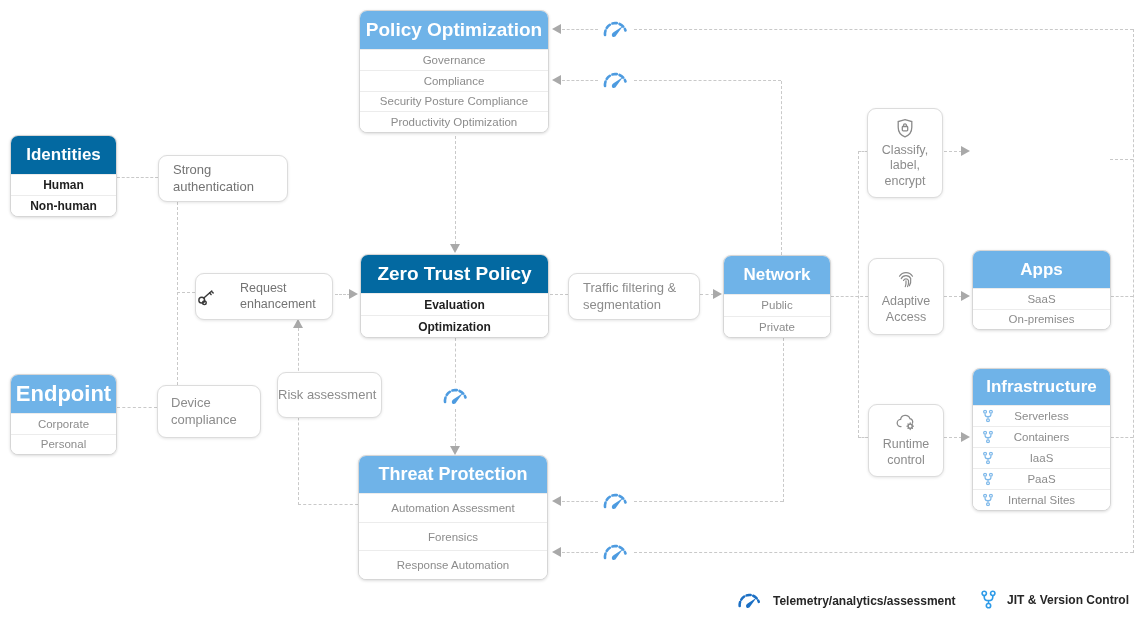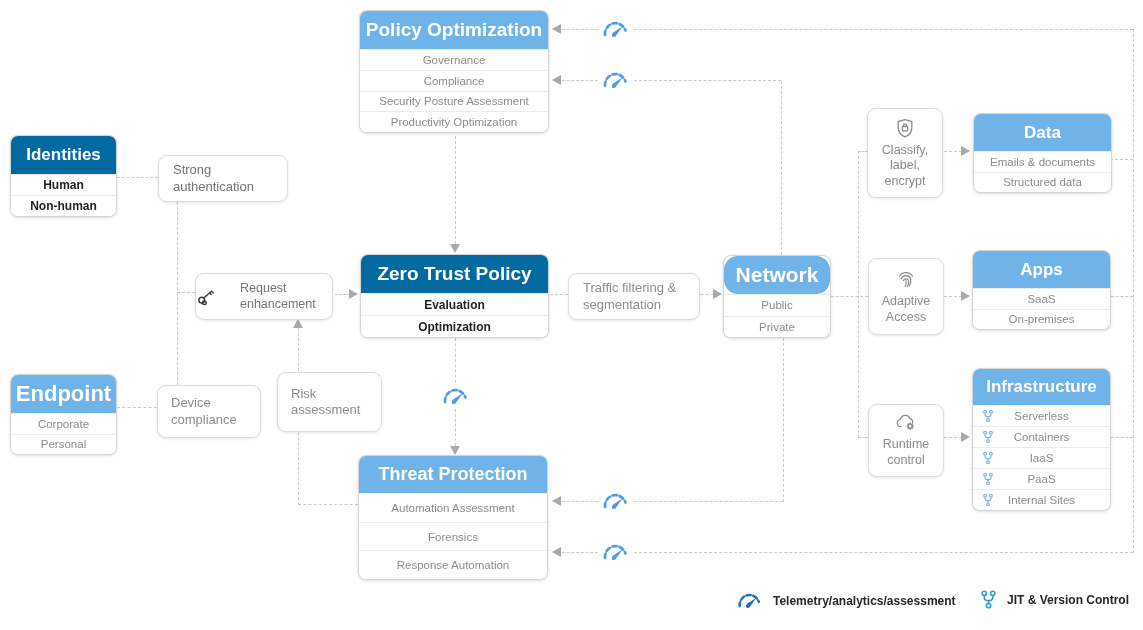--- a/index.html
+++ b/index.html
@@ -130,48 +130,43 @@
   <div class="pbox" style="left:10px;top:374px;width:107px;height:81px;">
     <div class="ph light" style="height:38px;font-size:22px;">Endpoint</div>
     <div class="pi">Corporate</div>
     <div class="pi">Personal</div>
   </div>
 
   <div class="pbox" style="left:359px;top:10px;width:190px;height:123px;">
     <div class="ph light" style="height:38px;font-size:19px;">Policy Optimization</div>
     <div class="pi">Governance</div>
     <div class="pi">Compliance</div>
-    <div class="pi">Security Posture Assessment</div>
+    <div class="pi">Security Posture Compliance</div>
     <div class="pi">Productivity Optimization</div>
   </div>
 
   <div class="pbox" style="left:360px;top:254px;width:189px;height:84px;">
     <div class="ph dark" style="height:38px;font-size:19px;">Zero Trust Policy</div>
     <div class="pi darktxt">Evaluation</div>
     <div class="pi darktxt">Optimization</div>
   </div>
 
   <div class="pbox" style="left:358px;top:455px;width:190px;height:125px;">
     <div class="ph light" style="height:37px;font-size:18px;">Threat Protection</div>
     <div class="pi">Automation Assessment</div>
     <div class="pi">Forensics</div>
     <div class="pi">Response Automation</div>
   </div>
 
   <div class="pbox" style="left:723px;top:255px;width:108px;height:83px;">
-    <div class="ph light" style="height:38px;font-size:21px;border-radius:14px;">Network</div>
+    <div class="ph light" style="height:38px;font-size:17px;">Network</div>
     <div class="pi">Public</div>
     <div class="pi">Private</div>
   </div>
 
-  <div class="pbox" style="left:973px;top:113px;width:139px;height:80px;">
-    <div class="ph light" style="height:37px;font-size:17px;">Data</div>
-    <div class="pi">Emails &amp; documents</div>
-    <div class="pi">Structured data</div>
-  </div>
 
   <div class="pbox" style="left:972px;top:250px;width:139px;height:80px;">
     <div class="ph light" style="height:37px;font-size:17px;text-align:right;">Apps</div>
     <div class="pi">SaaS</div>
     <div class="pi">On-premises</div>
   </div>
 
   <div class="pbox" style="left:972px;top:368px;width:139px;height:143px;">
     <div class="ph light" style="height:36px;font-size:17px;">Infrastructure</div>
     <div class="pi">
@@ -255,21 +250,21 @@
           </g>
         </svg>
       </span>
     <span class="txt">Request enhancement</span>
   </div>
 
   <div class="cbox" style="left:157px;top:385px;width:104px;height:53px;padding-left:13px;">
     <span class="txt">Device compliance</span>
   </div>
 
-  <div class="cbox" style="left:277px;top:372px;width:105px;height:60px;padding-left:13px;">
+  <div class="cbox" style="left:277px;top:372px;width:105px;height:46px;">
     <span class="txt">Risk assessment</span>
   </div>
 
   <div class="cbox" style="left:568px;top:273px;width:132px;height:47px;padding-left:14px;">
     <span class="txt">Traffic filtering &amp; segmentation</span>
   </div>
 
   <div class="cbox vert" style="left:867px;top:108px;width:76px;height:90px;">
     <span class="icon">
         <svg width="22" height="22" viewBox="0 0 22 22">

